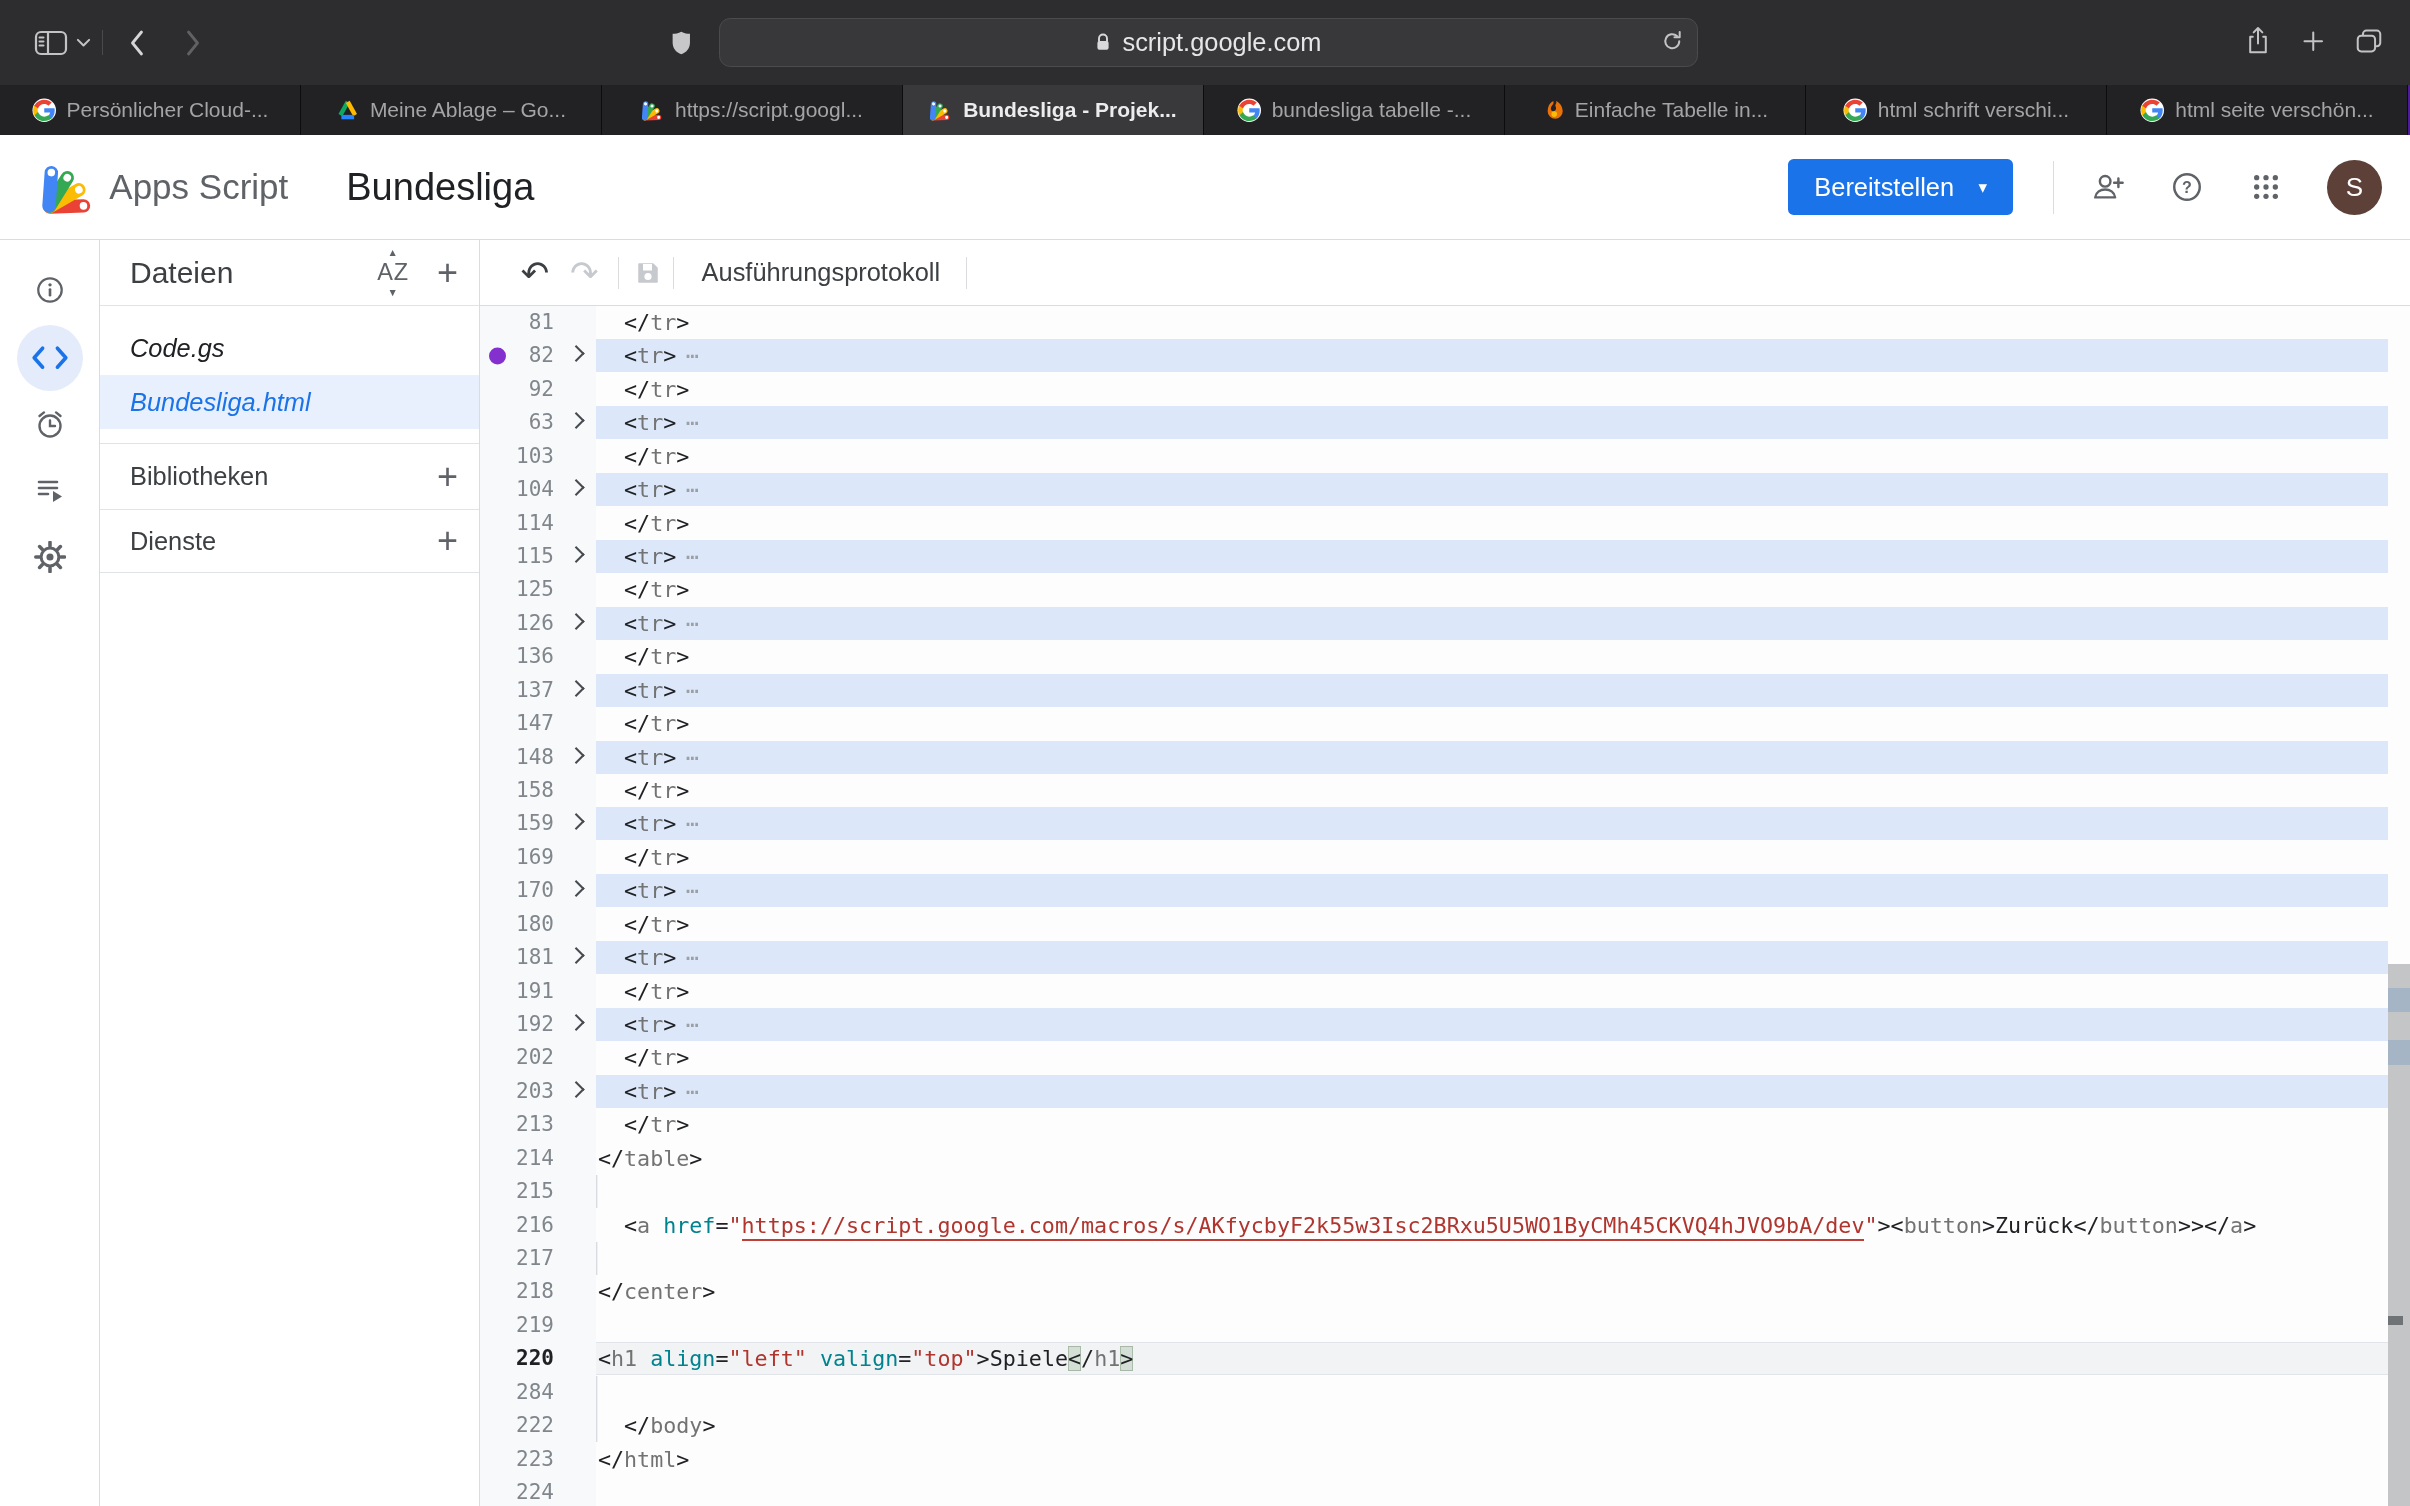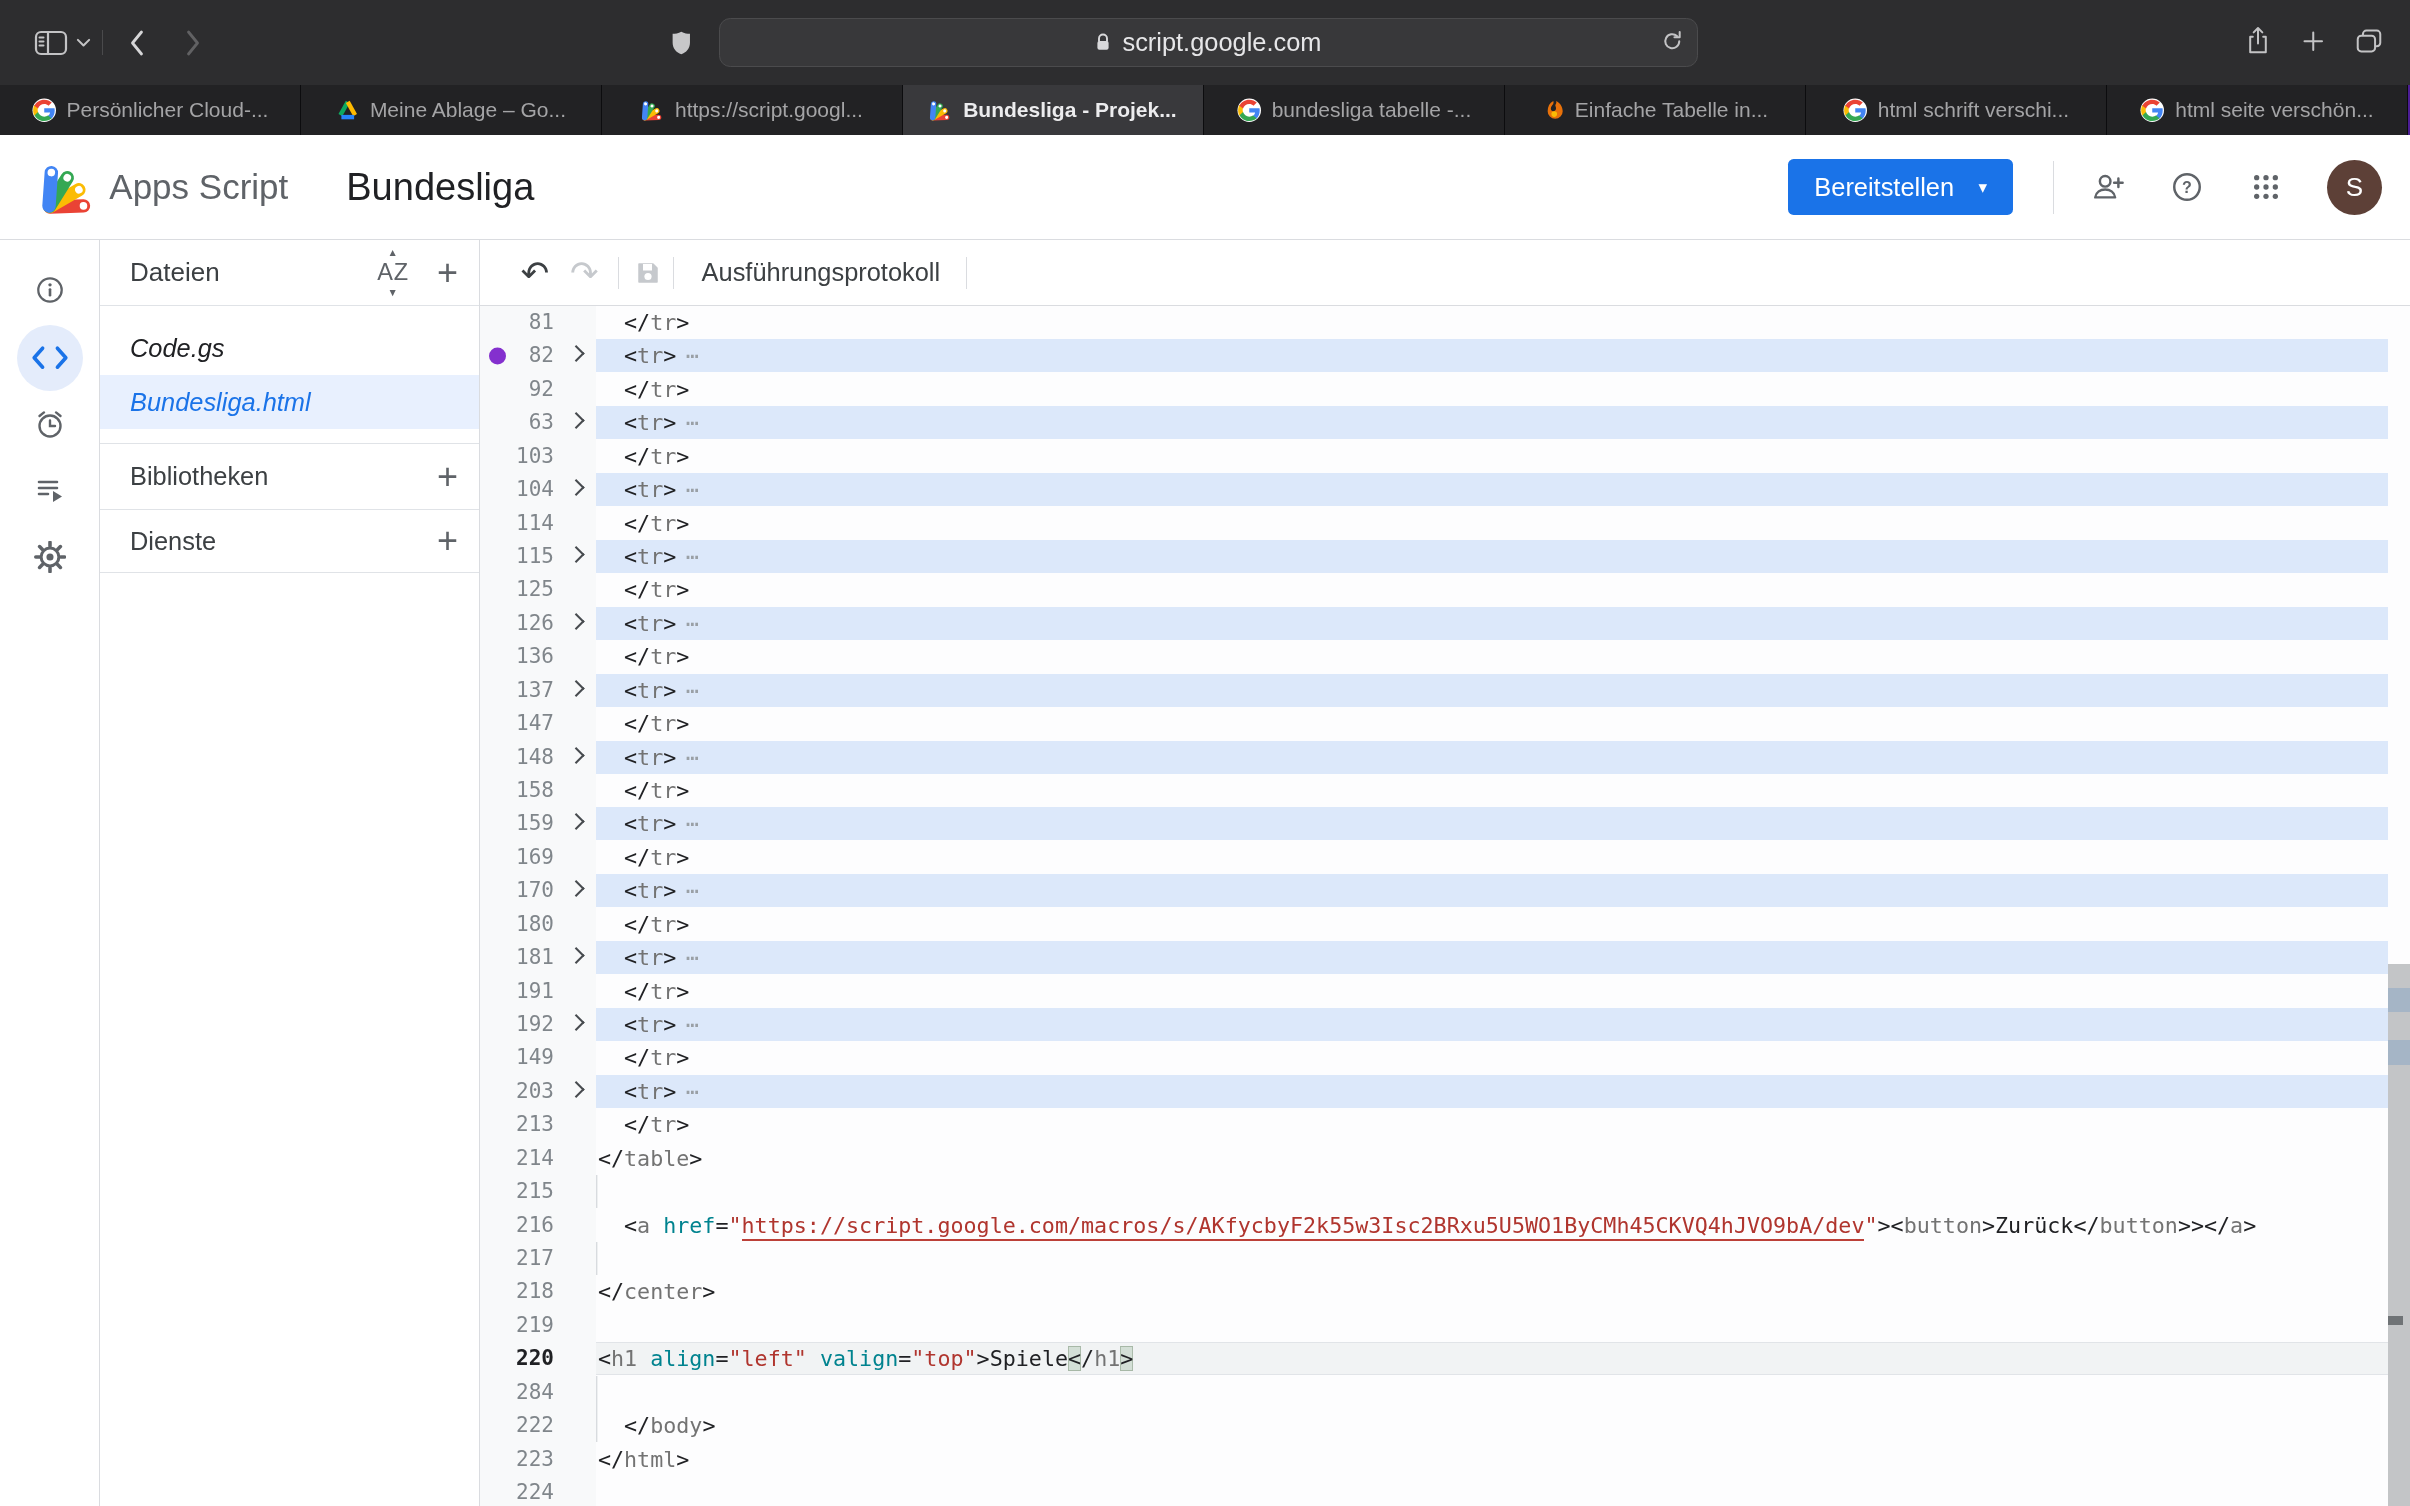--- a/index.html
+++ b/index.html
@@ -44,21 +44,21 @@
   
   .main{display:flex;height:1268px;}
   .rail{width:100px;border-right:0.9px solid #dadce0;position:relative;box-sizing:border-box;flex:0 0 auto;}
   .rail .it{position:absolute;left:50%;transform:translateX(-50%);width:66px;height:66px;
             display:flex;align-items:center;justify-content:center;border-radius:50%;}
   .rail .it.sel{background:#e4ecfb;}
 
   .files{width:380px;border-right:0.9px solid #dadce0;box-sizing:border-box;flex:0 0 auto;background:#fff;}
   .fhead{height:66px;border-bottom:0.9px solid #e0e3e7;display:flex;align-items:center;
          padding:0 21px 0 30px;box-sizing:border-box;}
-  .fhead .t{font-size:26px;color:#3c4043;flex:1;}
+  .fhead .t{font-size:30px;color:#3c4043;flex:1;}
   .az{position:relative;font-size:23.5px;font-weight:500;color:#5f6368;margin-right:28px;letter-spacing:0.9px;}
   .az .up{position:absolute;top:-12.2px;left:50%;transform:translateX(-50%);font-size:10.4px;}
   .az .dn{position:absolute;bottom:-12.2px;left:50%;transform:translateX(-50%);font-size:10.4px;}
   .plus{font-size:36px;color:#5f6368;font-weight:400;line-height:1;}
   .flist{padding:15px 0 14px 0;border-bottom:0.9px solid #e0e3e7;}
   .frow{height:54px;display:flex;align-items:center;padding-left:30px;font-size:25.4px;color:#202124;cursor:pointer;font-style:italic;}
   .frow.sel{background:#e8f0fe;color:#1a73e8;}
   .sect{height:66px;border-bottom:0.9px solid #e0e3e7;display:flex;align-items:center;
         padding:0 21px 0 30px;font-size:25.4px;color:#3c4043;box-sizing:border-box;}
   .sect.last{height:63px;}
@@ -608,21 +608,21 @@
           </div>
           <div class="row hl" style="top: 702px;">
             <div class="gut">
               <div class="num">192</div>
               <div class="fold"></div>
             </div>
             <div class="cnt"><span class="tk tk-p">  </span><span class="tk tk-p">&lt;</span><span class="tk tk-tag">tr</span><span class="tk tk-p">&gt;</span><span class="ell">⋯</span></div>
           </div>
           <div class="row" style="top: 735px;">
             <div class="gut">
-              <div class="num">149</div>
+              <div class="num">202</div>
             </div>
             <div class="cnt"><span class="tk tk-p">  </span><span class="tk tk-p">&lt;/</span><span class="tk tk-tag">tr</span><span class="tk tk-p">&gt;</span></div>
           </div>
           <div class="row hl" style="top: 769px;">
             <div class="gut">
               <div class="num">203</div>
               <div class="fold"></div>
             </div>
             <div class="cnt"><span class="tk tk-p">  </span><span class="tk tk-p">&lt;</span><span class="tk tk-tag">tr</span><span class="tk tk-p">&gt;</span><span class="ell">⋯</span></div>
           </div>

